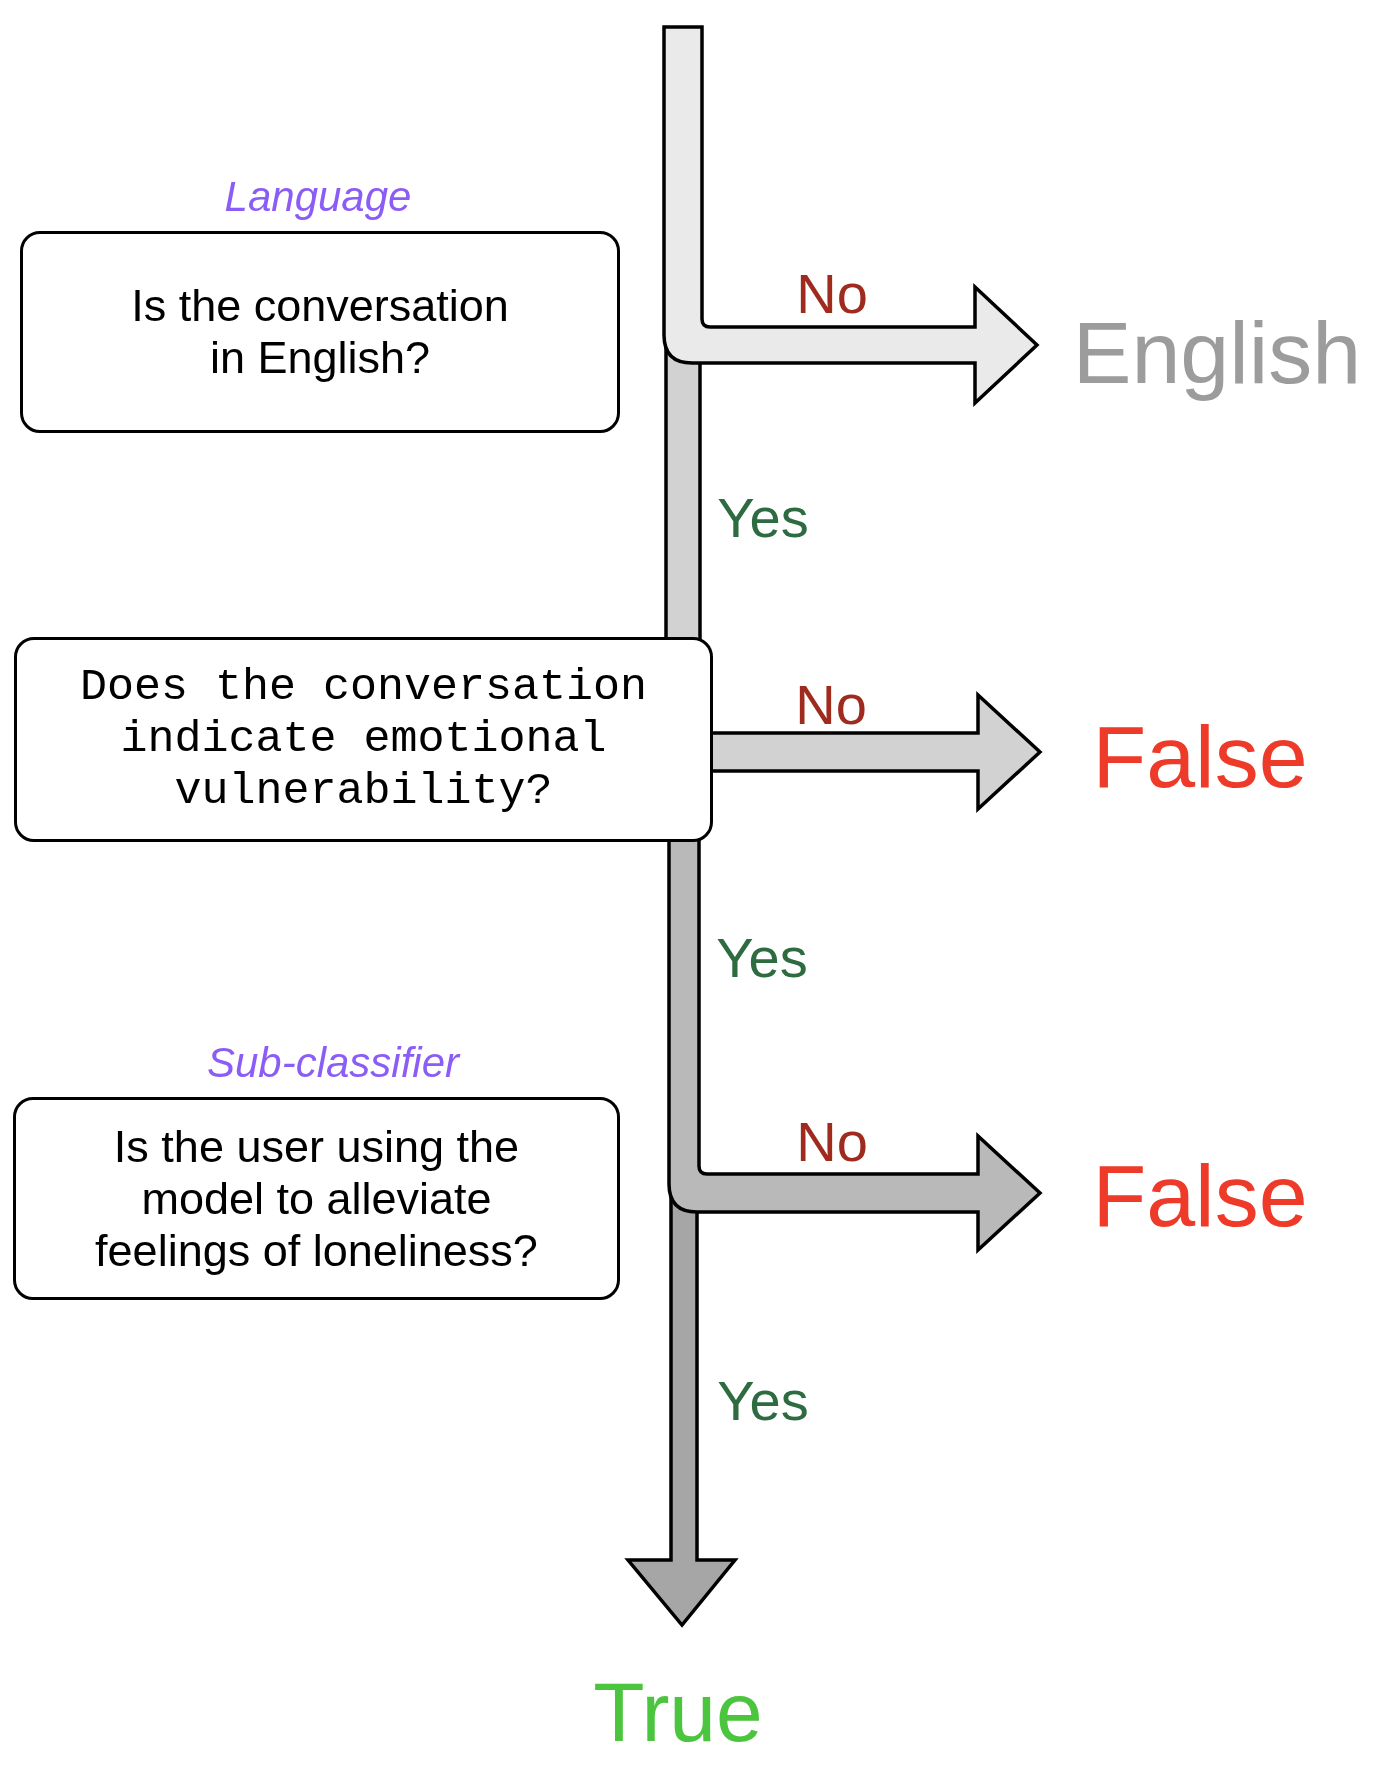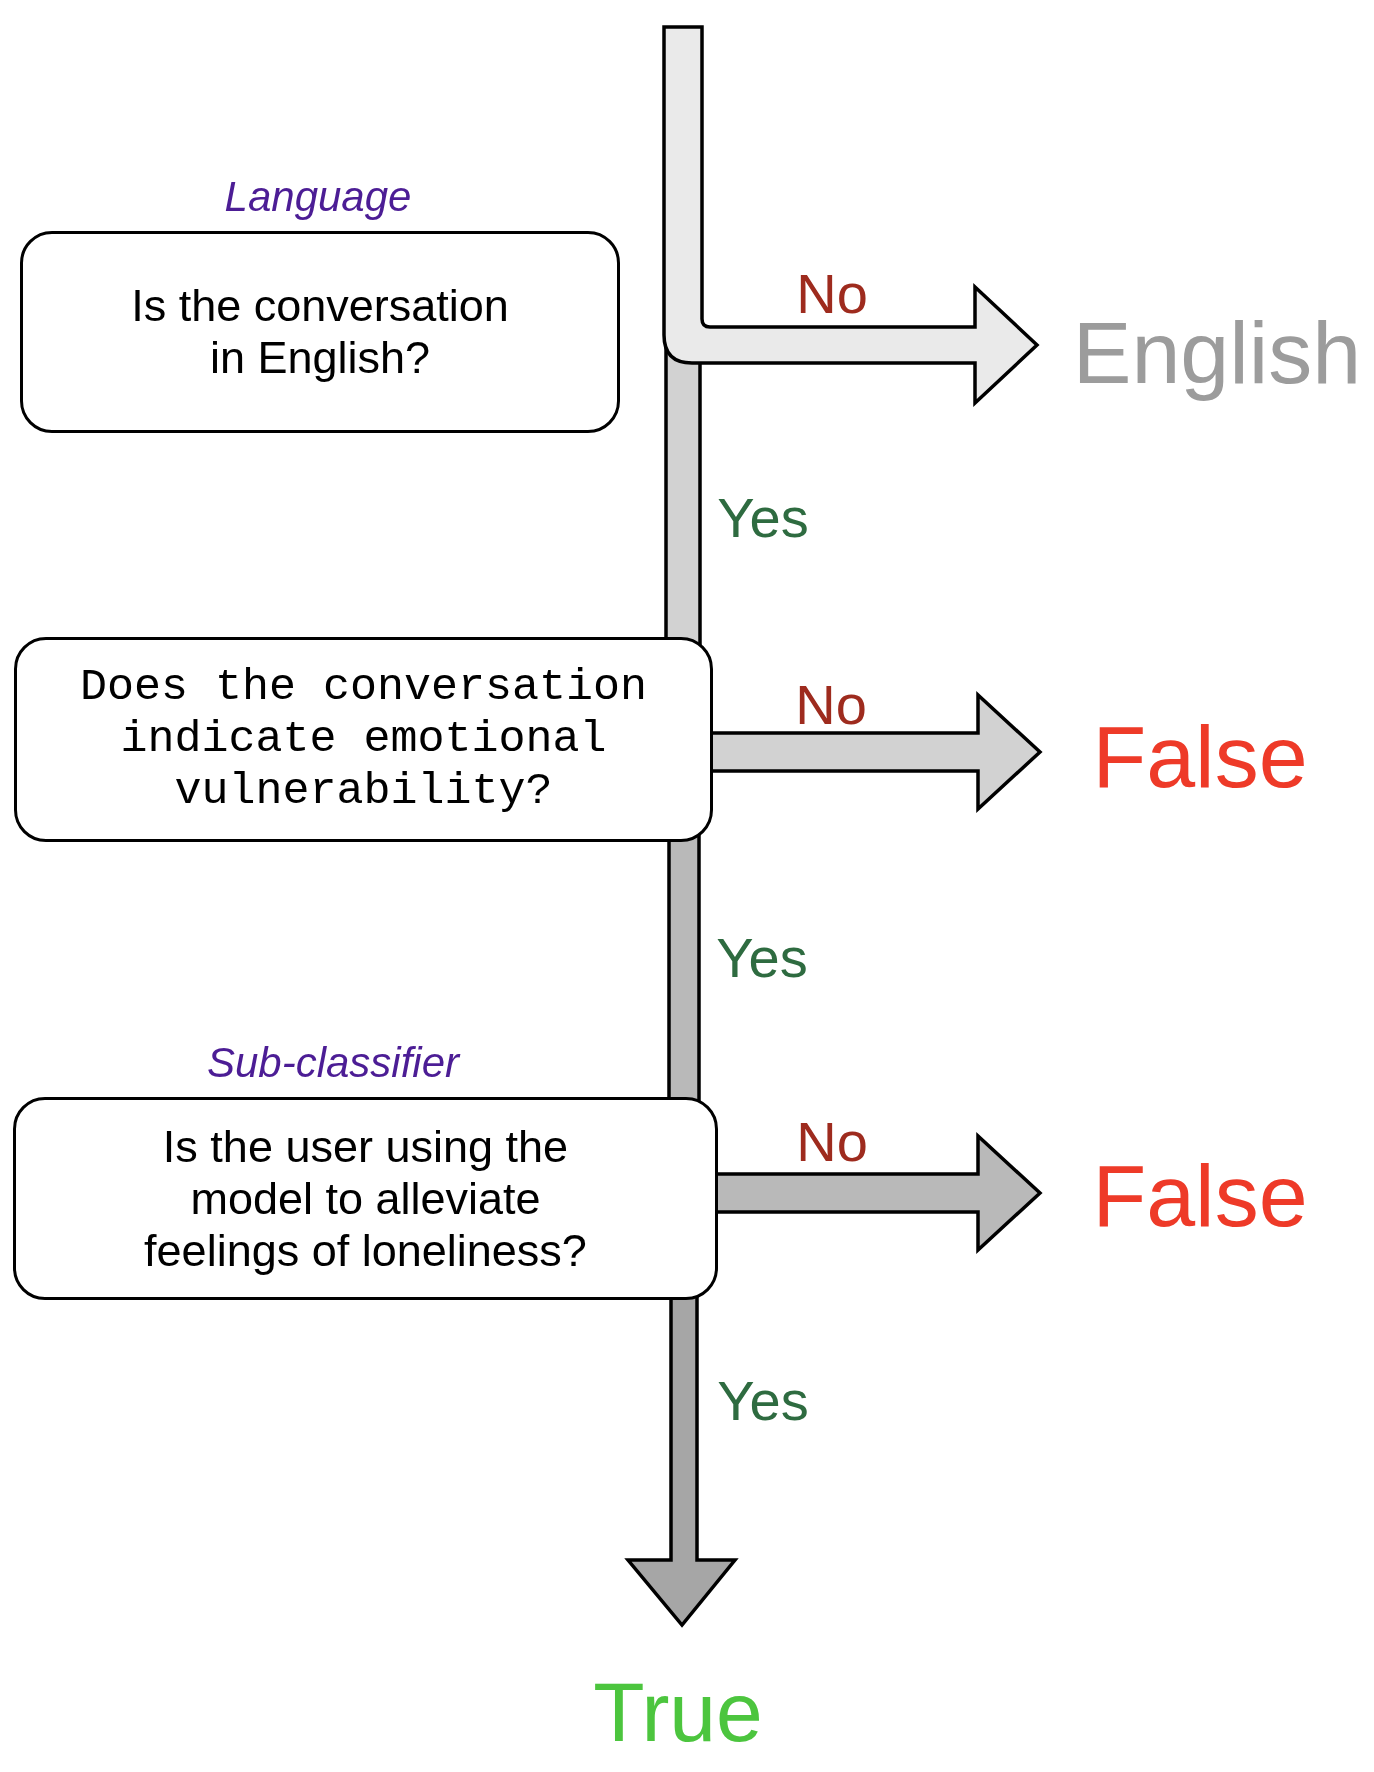--- a/index.html
+++ b/index.html
@@ -24,39 +24,39 @@
   }
   .arrows-svg path {
     stroke: #000000;
     stroke-width: 3.5;
   }
   .qbox {
     position: absolute;
     box-sizing: border-box;
     background: #ffffff;
     border: 3px solid #000000;
-    border-radius: 32px;
+    border-radius: 20px;
     display: flex;
     align-items: center;
     justify-content: center;
     text-align: center;
     font-size: 45px;
     line-height: 52px;
     color: #000000;
     white-space: pre-line;
   }
   .box1 { left: 20px;  top: 231px;  width: 600px; height: 202px; }
   .box2 { left: 14px;  top: 637px;  width: 699px; height: 205px; font-family: Liberation Mono, monospace; }
-  .box3 { left: 13px;  top: 1097px; width: 705px; height: 203px; }
+  .box3 { left: 13px;  top: 1097px; width: 607px; height: 203px; }
   .category {
     position: absolute;
     transform: translate(-50%, -50%);
     font-style: italic;
     font-size: 42px;
-    color: #4c1d95;
+    color: #8b5cf6;
     white-space: nowrap;
     text-align: center;
   }
   .cat1 { left: 318px; top: 197px; }
   .cat2 { left: 321px; top: 605px; }
   .cat3 { left: 318px; top: 1063px; margin-left: 15px; }
   .branch-label {
     position: absolute;
     transform: translate(-50%, -50%);
     font-size: 56px;

